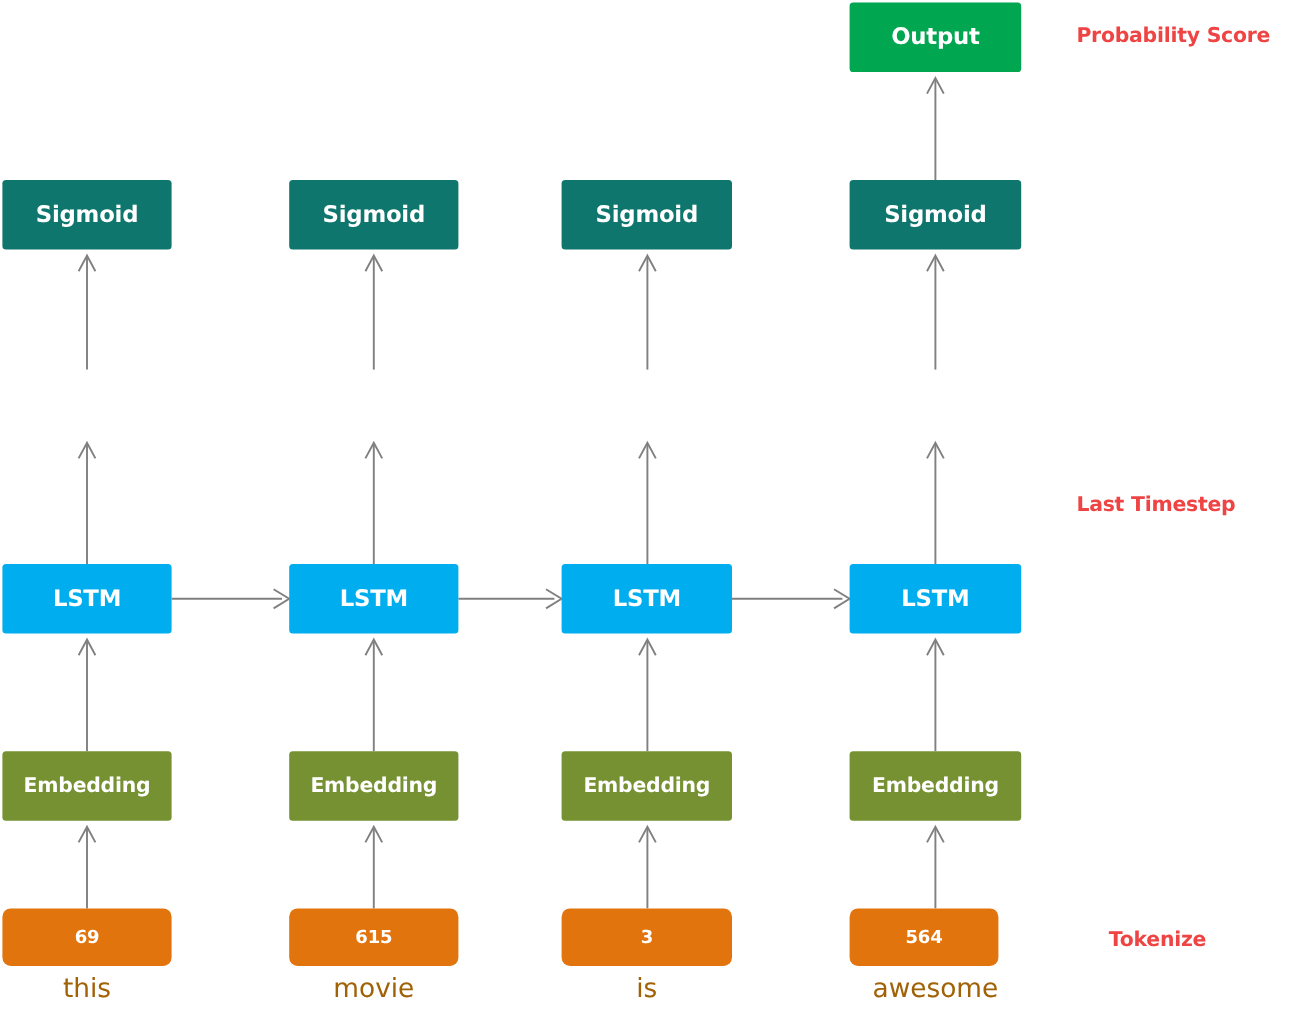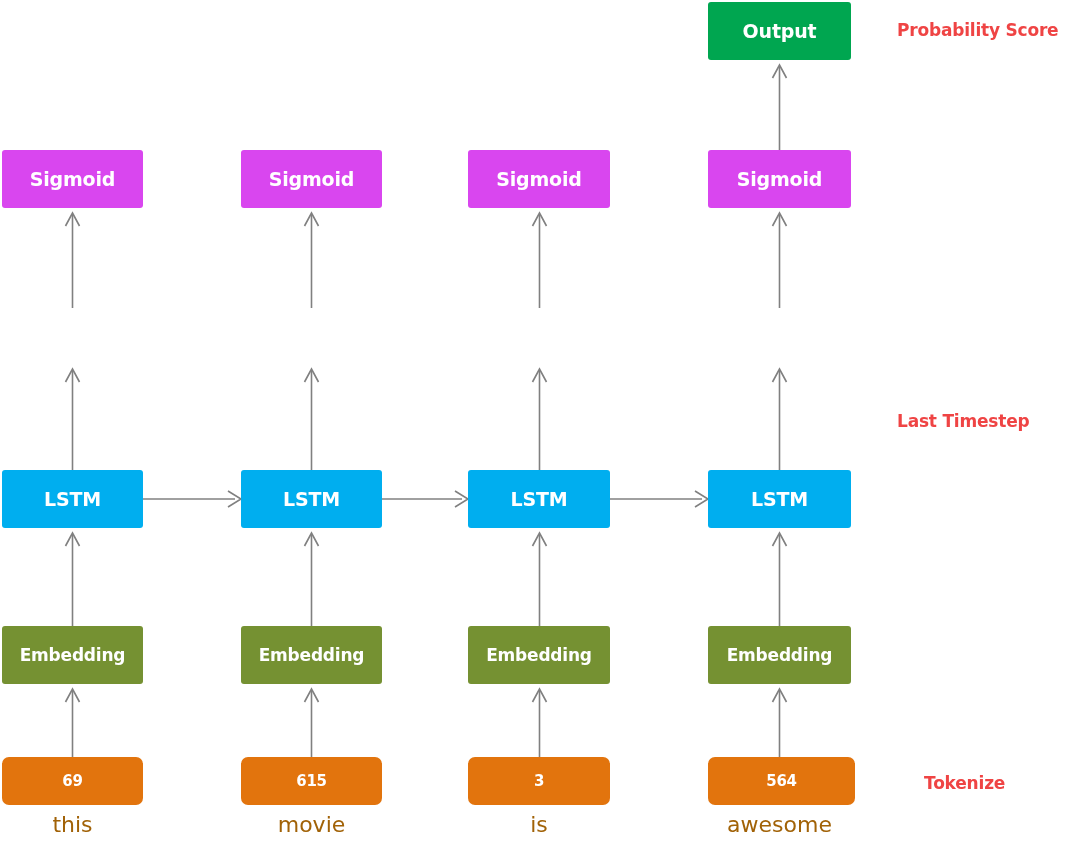--- a/index.html
+++ b/index.html
@@ -28,21 +28,21 @@
     border-radius: 3px;
     color: #ffffff;
     font-weight: bold;
     letter-spacing: -0.2px;
     text-align: center;
     line-height: 1;
     user-select: none;
   }
 
   .node-output    { background: #00a650; font-size: 19px; }
-  .node-sigmoid   { background: #d946ef; font-size: 19px; }
+  .node-sigmoid   { background: #0f766e; font-size: 19px; }
   .node-fc        { background: #ffc400; font-size: 17px; border-radius: 10px; }
   .node-lstm      { background: #00aeef; font-size: 19px; }
   .node-embedding { background: #759132; font-size: 17px; }
   .node-token     { background: #e2740d; font-size: 15px; border-radius: 7px; }
 
   
   .stage-label {
     position: absolute;
     color: #ef4444;
     font-weight: bold;
@@ -196,21 +196,21 @@
   <div class="node node-lstm" style="left:708px; top:470px; width:143px; height:58px;">LSTM</div>
 
   <div class="node node-embedding" style="left:2px; top:626px; width:141px; height:58px;">Embedding</div>
   <div class="node node-embedding" style="left:241px; top:626px; width:141px; height:58px;">Embedding</div>
   <div class="node node-embedding" style="left:468px; top:626px; width:142px; height:58px;">Embedding</div>
   <div class="node node-embedding" style="left:708px; top:626px; width:143px; height:58px;">Embedding</div>
 
   <div class="node node-token" style="left:2px; top:757px; width:141px; height:48px;">69</div>
   <div class="node node-token" style="left:241px; top:757px; width:141px; height:48px;">615</div>
   <div class="node node-token" style="left:468px; top:757px; width:142px; height:48px;">3</div>
-  <div class="node node-token" style="left:708px; top:757px; width:147px; height:48px;">564</div>
+  <div class="node node-token" style="left:708px; top:757px; width:124px; height:48px;">564</div>
 
   <div class="stage-label" style="left:924px; top:773px;">Tokenize</div>
 
   <div class="word-label" style="left:2px; top:812px; width:141px;">this</div>
   <div class="word-label" style="left:241px; top:812px; width:141px;">movie</div>
   <div class="word-label" style="left:468px; top:812px; width:142px;">is</div>
   <div class="word-label" style="left:708px; top:812px; width:143px;">awesome</div>
 
 </div>
 

